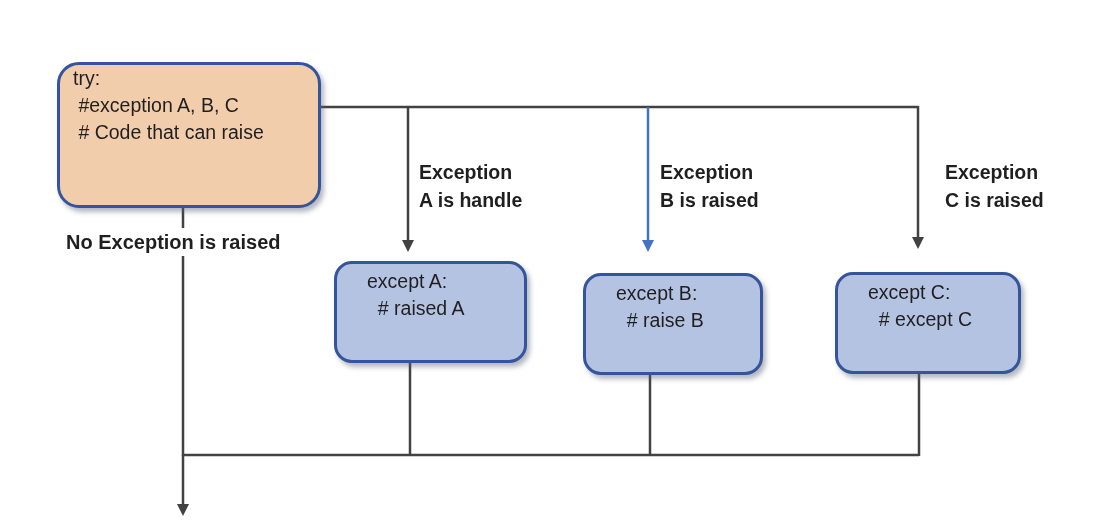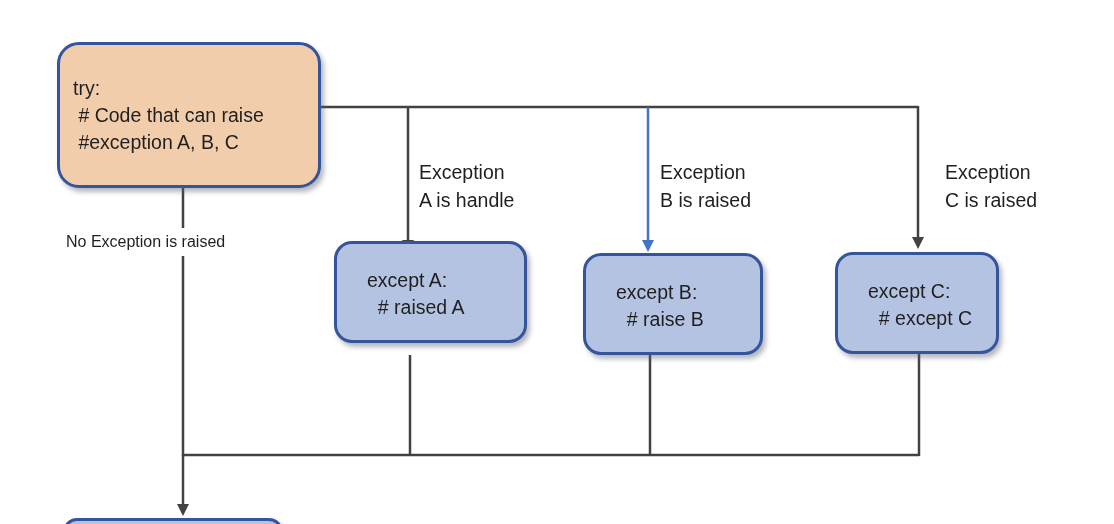--- a/index.html
+++ b/index.html
@@ -31,61 +31,63 @@
   }
   .connectors line.blue{stroke:var(--connector-blue);}
   .connectors polygon{fill:var(--connector-dark);}
   .connectors polygon.blue{fill:var(--connector-blue);}
   .node{
     position:absolute;
     box-sizing:border-box;
     border:3px solid var(--node-border);
     display:flex;
     flex-direction:column;
-    justify-content:center;
+    justify-content:flex-start;
     color:var(--text);
     font-size:19.5px;
     line-height:27px;
     box-shadow:3px 4px 5px rgba(90,95,115,0.45);
+    margin-top:20px;
   }
   .node .nline{white-space:pre;}
   .node-try{
     left:57px;top:42px;width:264px;height:146px;
     background:var(--try-fill);
     border-radius:22px;
     padding-left:13px;
   }
   .node-except{
     background:var(--except-fill);
     border-radius:18px;
     padding-left:30px;
     padding-top:4px;
     width:193px;height:102px;
   }
   .node-except-a{left:334px;top:241px;}
   .node-except-b{left:583px;top:253px;width:180px;}
-  .node-except-c{left:835px;top:252px;width:164px;}
+  .node-except-c{left:835px;top:252px;width:186px;}
   .node-end{
     left:63px;top:518px;width:220px;height:60px;
     background:var(--except-fill);
     border-radius:14px;
   }
   .elabel{
     position:absolute;
     color:var(--text);
     font-size:19.5px;
     line-height:28px;
     white-space:nowrap;
+    font-weight:bold;
   }
   .elabel-a{left:419px;top:158px;}
   .elabel-b{left:660px;top:158px;}
   .elabel-c{left:945px;top:158px;}
   .elabel-none{
     left:62px;top:228px;
-    font-size:16px;
+    font-size:20px;
     background:var(--background);
     padding:0 4px;
   }
 </style>
 </head>
 <body>
 
 <div class="canvas">
 
   <svg class="connectors" width="1114" height="524" viewBox="0 0 1114 524">
@@ -108,22 +110,22 @@
     <line x1="919" y1="354" x2="919" y2="456"></line>
 
     <line x1="182" y1="455" x2="919" y2="455"></line>
 
     <line x1="183" y1="455" x2="183" y2="505"></line>
     <polygon points="177,504 189,504 183,516"></polygon>
   </svg>
 
   <div class="node node-try">
     <div class="nline">try:</div>
+    <div class="nline"> #exception A, B, C</div>
     <div class="nline"> # Code that can raise</div>
-    <div class="nline"> #exception A, B, C</div>
   </div>
 
   <div class="node node-except node-except-a">
     <div class="nline">except A:</div>
     <div class="nline">  # raised A</div>
   </div>
 
   <div class="node node-except node-except-b">
     <div class="nline">except B:</div>
     <div class="nline">  # raise B</div>

